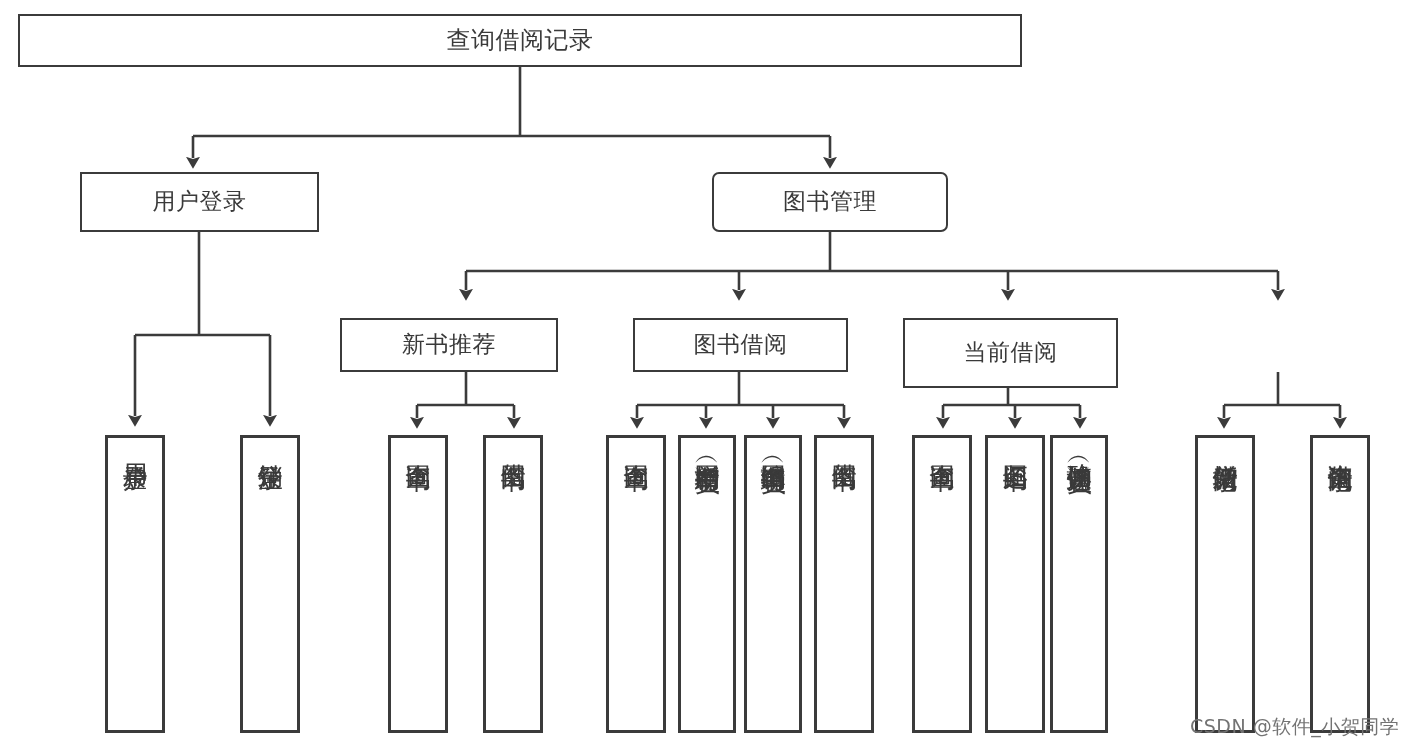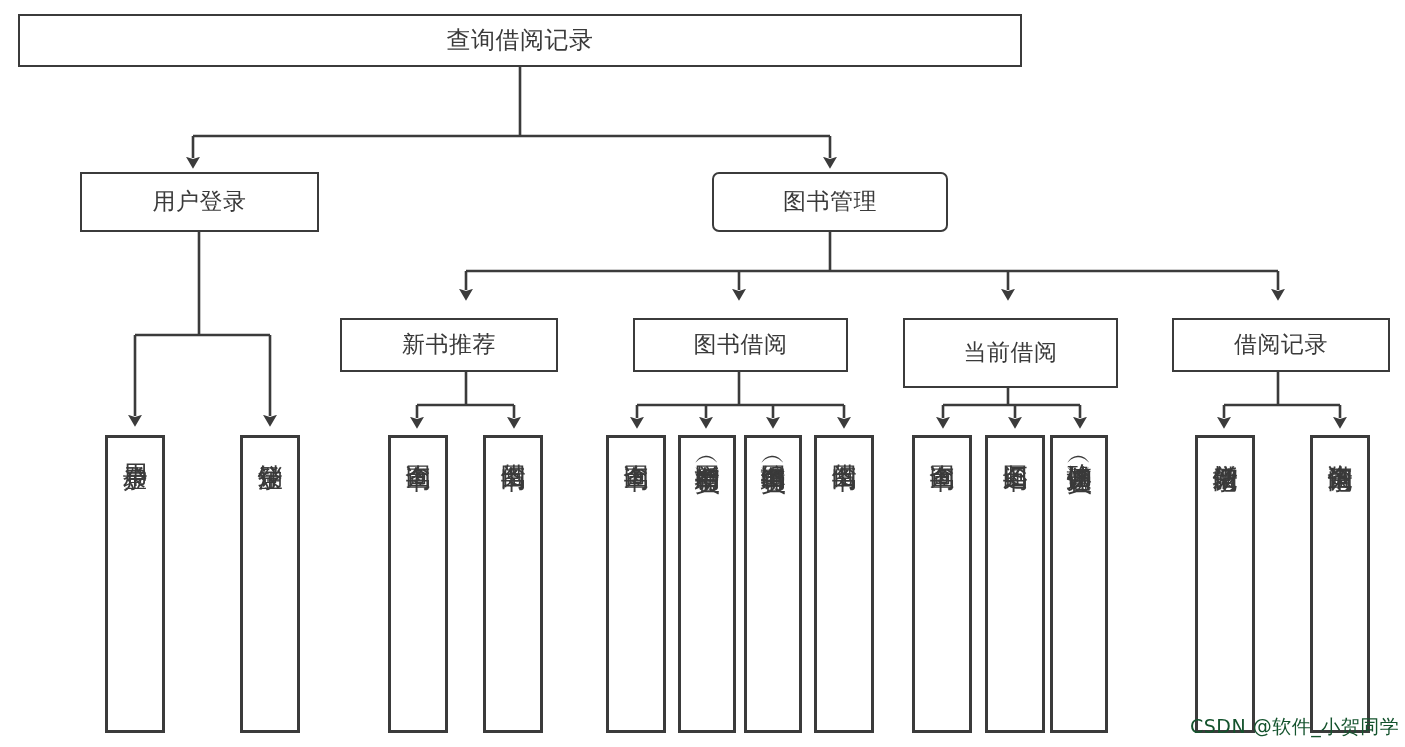--- a/index.html
+++ b/index.html
@@ -54,21 +54,21 @@
   .node.vert .label{
     writing-mode:vertical-rl;
     text-orientation:upright;
     font-size:25px;
     line-height:1.02;
     letter-spacing:1px;
     white-space:nowrap;
   }
   .watermark{
     position:absolute;
-    color:#14532d;
+    color:#737373;
     font-size:19px;
     letter-spacing:0.5px;
     white-space:nowrap;
     z-index:5;
     font-family:"DejaVu Sans","Liberation Sans",sans-serif;
     text-align:right;
   }
 </style>
 </head>
 <body>
@@ -143,23 +143,20 @@
   </div>
 
   <div class="node horiz" style="left:633px;top:318px;width:215px;height:54px;justify-content:center;">
     <span class="label">图书借阅</span>
   </div>
 
   <div class="node horiz" style="left:903px;top:318px;width:215px;height:70px;">
     <span class="label">当前借阅</span>
   </div>
 
-  <div class="node horiz" style="left:1172px;top:318px;width:218px;height:54px;">
-    <span class="label">借阅记录</span>
-  </div>
 
   <div class="node vert" style="left:105px;top:435px;width:60px;height:298px;">
     <span class="label">用户登录</span>
   </div>
   <div class="node vert" style="left:240px;top:435px;width:60px;height:298px;">
     <span class="label">注销登录</span>
   </div>
 
   <div class="node vert" style="left:388px;top:435px;width:60px;height:298px;">
     <span class="label">查询图书</span>

